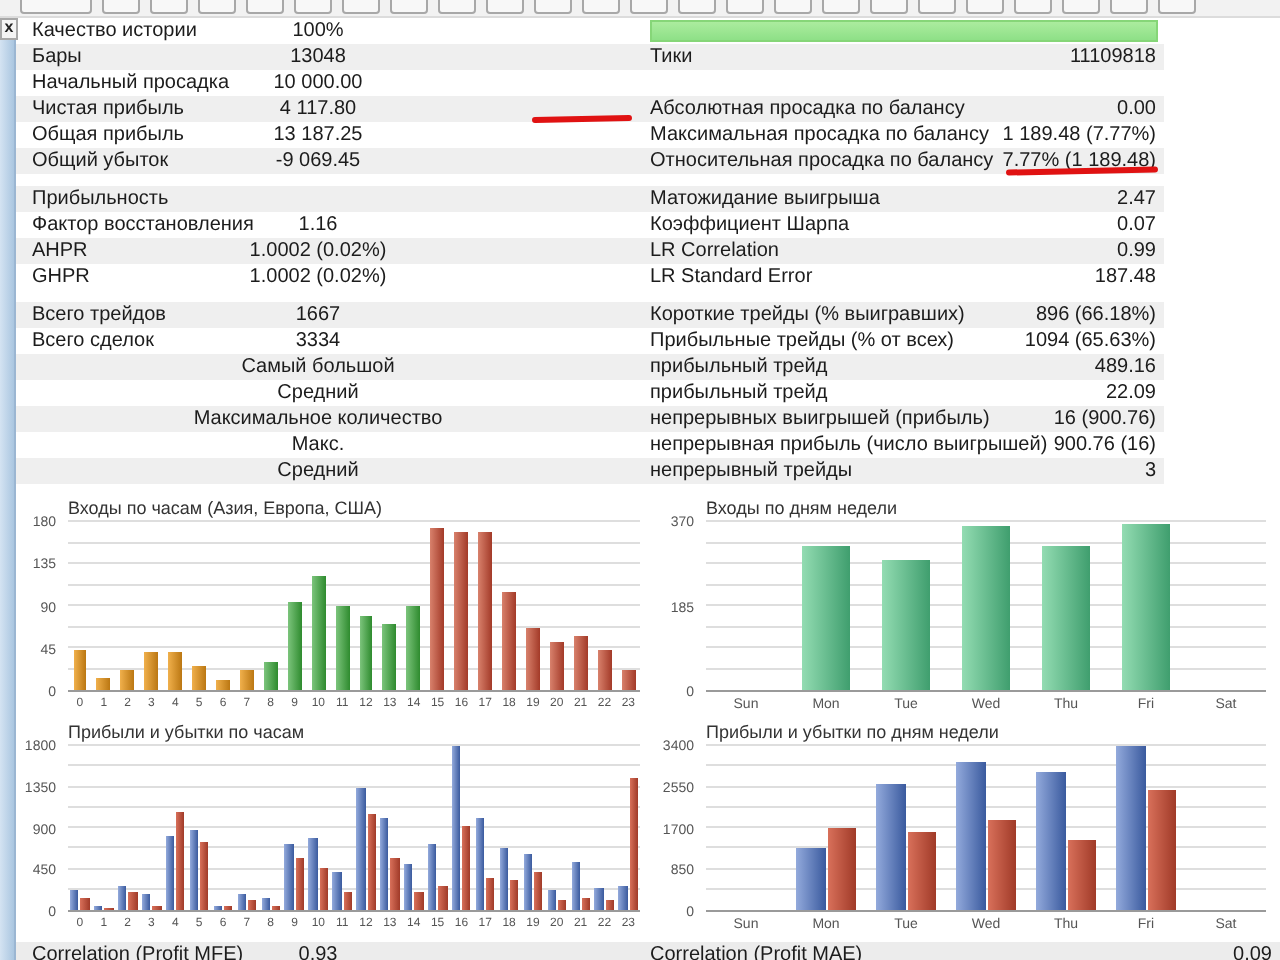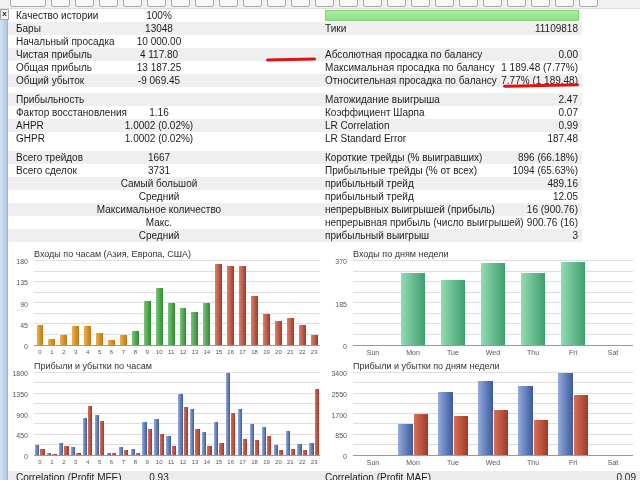--- a/index.html
+++ b/index.html
@@ -160,52 +160,52 @@
       </div>
       <div class="spacer"></div>
       <div class="srow gray">
         <span class="ll">Всего трейдов</span>
         <span class="lv">1667</span>
         <span class="rl">Короткие трейды (% выигравших)</span>
         <span class="rv">896 (66.18%)</span>
       </div>
       <div class="srow">
         <span class="ll">Всего сделок</span>
-        <span class="lv">3731</span>
+        <span class="lv">3334</span>
         <span class="rl">Прибыльные трейды (% от всех)</span>
         <span class="rv">1094 (65.63%)</span>
       </div>
       <div class="srow gray">
         <span class="ll"></span>
         <span class="lv">Самый большой</span>
         <span class="rl">прибыльный трейд</span>
         <span class="rv">489.16</span>
       </div>
       <div class="srow">
         <span class="ll"></span>
         <span class="lv">Средний</span>
         <span class="rl">прибыльный трейд</span>
-        <span class="rv">12.05</span>
+        <span class="rv">22.09</span>
       </div>
       <div class="srow gray">
         <span class="ll"></span>
         <span class="lv">Максимальное количество</span>
         <span class="rl">непрерывных выигрышей (прибыль)</span>
         <span class="rv">16 (900.76)</span>
       </div>
       <div class="srow">
         <span class="ll"></span>
         <span class="lv">Макс.</span>
         <span class="rl">непрерывная прибыль (число выигрышей)</span>
         <span class="rv">900.76 (16)</span>
       </div>
       <div class="srow gray">
         <span class="ll"></span>
         <span class="lv">Средний</span>
-        <span class="rl">прибыльный выигрыш</span>
+        <span class="rl">непрерывный трейды</span>
         <span class="rv">3</span>
       </div>
     </div>
 
   <div class="charts">
     <div class="chartgrid">
       <div class="chart chart-left" id="chart0">
           <div class="ctitle">Входы по часам (Азия, Европа, США)</div>
           <div class="plot">
             <div class="gridline" style="bottom: 12.5%;"></div>

